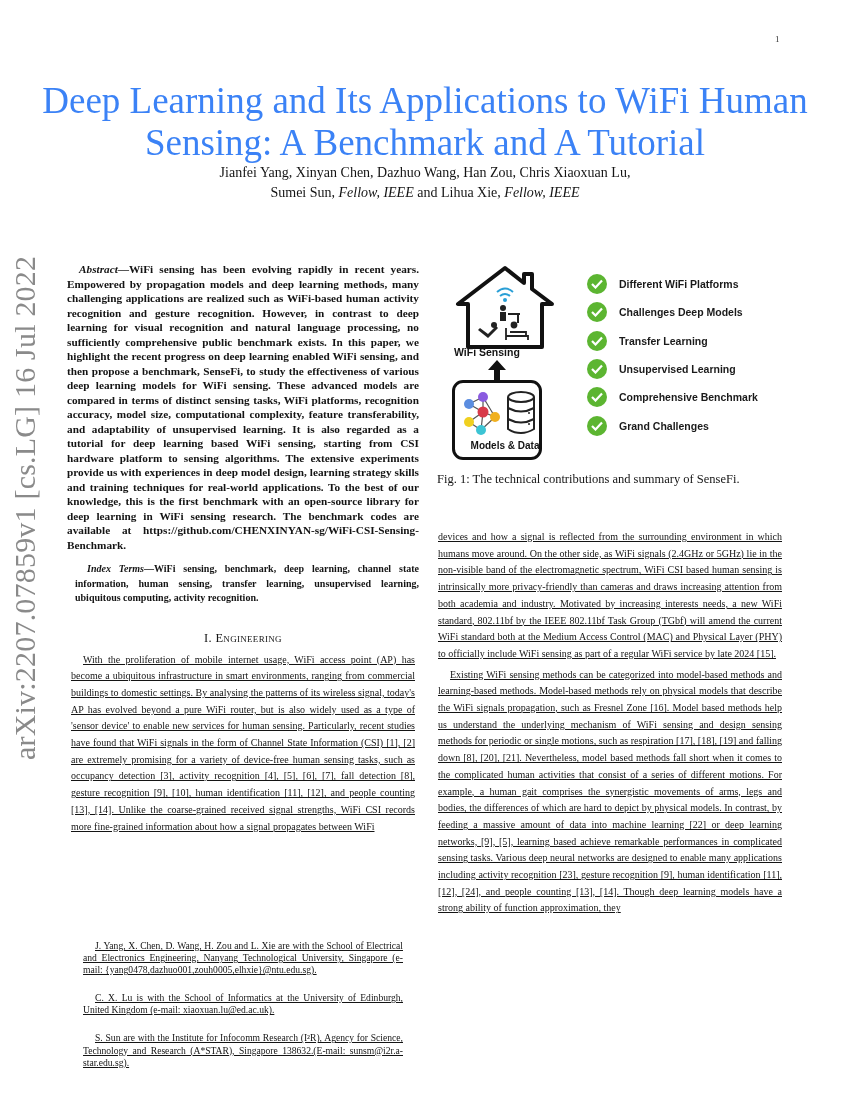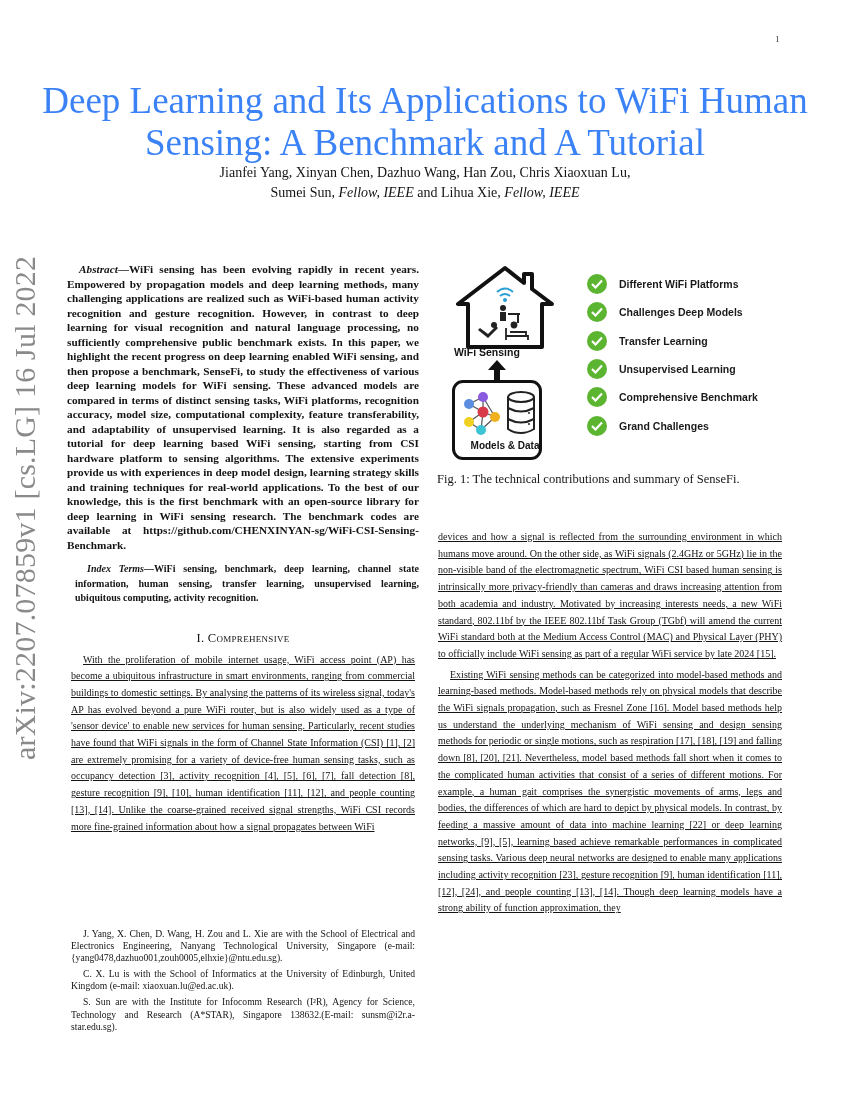--- a/index.html
+++ b/index.html
@@ -11,21 +11,21 @@
   .authors i { font-style: italic; }
   .col-left { position: absolute; left: 67px; top: 262px; width: 352px; }
   .col-right { position: absolute; left: 434px; top: 525px; width: 352px; }
   .abstract { font-weight: bold; font-size: 11.25px; line-height: 14.5px; text-align: justify; text-indent: 12px; margin: 0; }
   .abstract i { font-weight: bold; font-style: italic; }
   .index-terms { font-weight: bold; font-size: 10px; line-height: 14.5px; text-align: justify; text-indent: 12px; margin: 10px 0 0 8px; }
   .section-head { text-align: center; font-size: 12.5px; margin: 25px 0 6px 0; letter-spacing: 0.3px; }
   .section-head .sc { font-variant: small-caps; }
   .body-p { font-size: 10px; line-height: 16.7px; text-align: justify; text-indent: 12px; margin: 4px; text-decoration: underline; }
   .footnotes { position: absolute; left: 67px; top: 924px; width: 352px; font-size: 9.6px; line-height: 12.1px; text-align: justify; }
-  .footnotes p { margin: 4px; text-indent: 12px; }
+  .footnotes p { margin: 16px; text-indent: 12px; text-decoration: underline; }
   .figure { position: absolute; left: 440px; top: 262px; width: 360px; height: 210px; }
   .fig-caption { position: absolute; left: 437px; top: 472px; font-size: 12.5px; width: 370px; }
   .house-label { position: absolute; left: 14px; top: 84px; font-family: "Liberation Sans", sans-serif; font-weight: bold; font-size: 10.5px; }
   .md-box { position: absolute; left: 12px; top: 118px; width: 90px; height: 80px; border: 3px solid #111; border-radius: 11px; box-sizing: border-box; }
   .md-label { position: absolute; left: 0; width: 80px; bottom: 6px; text-align: center; font-family: "Liberation Sans", sans-serif; font-weight: bold; font-size: 10px; margin-left: 10px; }
   .checklist { position: absolute; left: 147px; top: 8px; }
   .check-item { display: flex; align-items: center; height: 28.3px; }
   .check-circle { width: 20px; height: 20px; border-radius: 50%; background: #5cb531; display: flex; align-items: center; justify-content: center; margin-right: 12px; }
   .check-label { font-family: "Liberation Sans", sans-serif; font-weight: bold; font-size: 10.5px; color: #1a1a1a; }
 </style>
@@ -42,21 +42,21 @@
 </div>
 
 <div class="authors">
   <div>Jianfei Yang, Xinyan Chen, Dazhuo Wang, Han Zou, Chris Xiaoxuan Lu,</div>
   <div><span>Sumei Sun, </span><i>Fellow, IEEE</i><span> and Lihua Xie, </span><i>Fellow, IEEE</i></div>
 </div>
 
 <div class="col-left">
   <p class="abstract"><i>Abstract</i><span>—WiFi sensing has been evolving rapidly in recent years. Empowered by propagation models and deep learning methods, many challenging applications are realized such as WiFi-based human activity recognition and gesture recognition. However, in contrast to deep learning for visual recognition and natural language processing, no sufficiently comprehensive public benchmark exists. In this paper, we highlight the recent progress on deep learning enabled WiFi sensing, and then propose a benchmark, SenseFi, to study the effectiveness of various deep learning models for WiFi sensing. These advanced models are compared in terms of distinct sensing tasks, WiFi platforms, recognition accuracy, model size, computational complexity, feature transferability, and adaptability of unsupervised learning. It is also regarded as a tutorial for deep learning based WiFi sensing, starting from CSI hardware platform to sensing algorithms. The extensive experiments provide us with experiences in deep model design, learning strategy skills and training techniques for real-world applications. To the best of our knowledge, this is the first benchmark with an open-source library for deep learning in WiFi sensing research. The benchmark codes are available at https://github.com/CHENXINYAN-sg/WiFi-CSI-Sensing-Benchmark.</span></p>
   <p class="index-terms"><i>Index Terms</i><span>—WiFi sensing, benchmark, deep learning, channel state information, human sensing, transfer learning, unsupervised learning, ubiquitous computing, activity recognition.</span></p>
-  <div class="section-head"><span>I. </span><span class="sc">Comprehensive</span></div>
+  <div class="section-head"><span>I. </span><span class="sc">Engineering</span></div>
   <p class="body-p">With the proliferation of mobile internet usage, WiFi access point (AP) has become a ubiquitous infrastructure in smart environments, ranging from commercial buildings to domestic settings. By analysing the patterns of its wireless signal, today's AP has evolved beyond a pure WiFi router, but is also widely used as a type of 'sensor device' to enable new services for human sensing. Particularly, recent studies have found that WiFi signals in the form of Channel State Information (CSI) [1], [2] are extremely promising for a variety of device-free human sensing tasks, such as occupancy detection [3], activity recognition [4], [5], [6], [7], fall detection [8], gesture recognition [9], [10], human identification [11], [12], and people counting [13], [14]. Unlike the coarse-grained received signal strengths, WiFi CSI records more fine-grained information about how a signal propagates between WiFi</p>
 </div>
 
 <div class="footnotes">
   <p>J. Yang, X. Chen, D. Wang, H. Zou and L. Xie are with the School of Electrical and Electronics Engineering, Nanyang Technological University, Singapore (e-mail: {yang0478,dazhuo001,zouh0005,elhxie}@ntu.edu.sg).</p>
   <p>C. X. Lu is with the School of Informatics at the University of Edinburgh, United Kingdom (e-mail: xiaoxuan.lu@ed.ac.uk).</p>
   <p>S. Sun are with the Institute for Infocomm Research (I²R), Agency for Science, Technology and Research (A*STAR), Singapore 138632.(E-mail: sunsm@i2r.a-star.edu.sg).</p>
 </div>
 
 <div class="figure">

